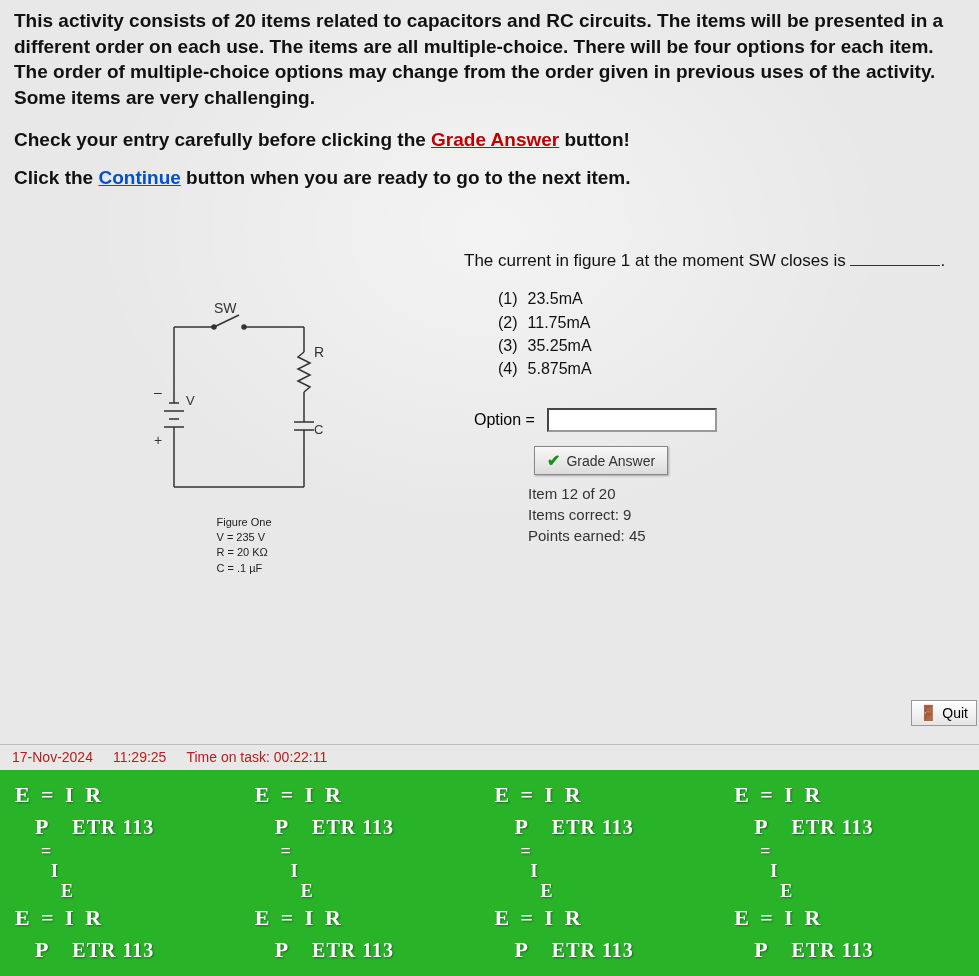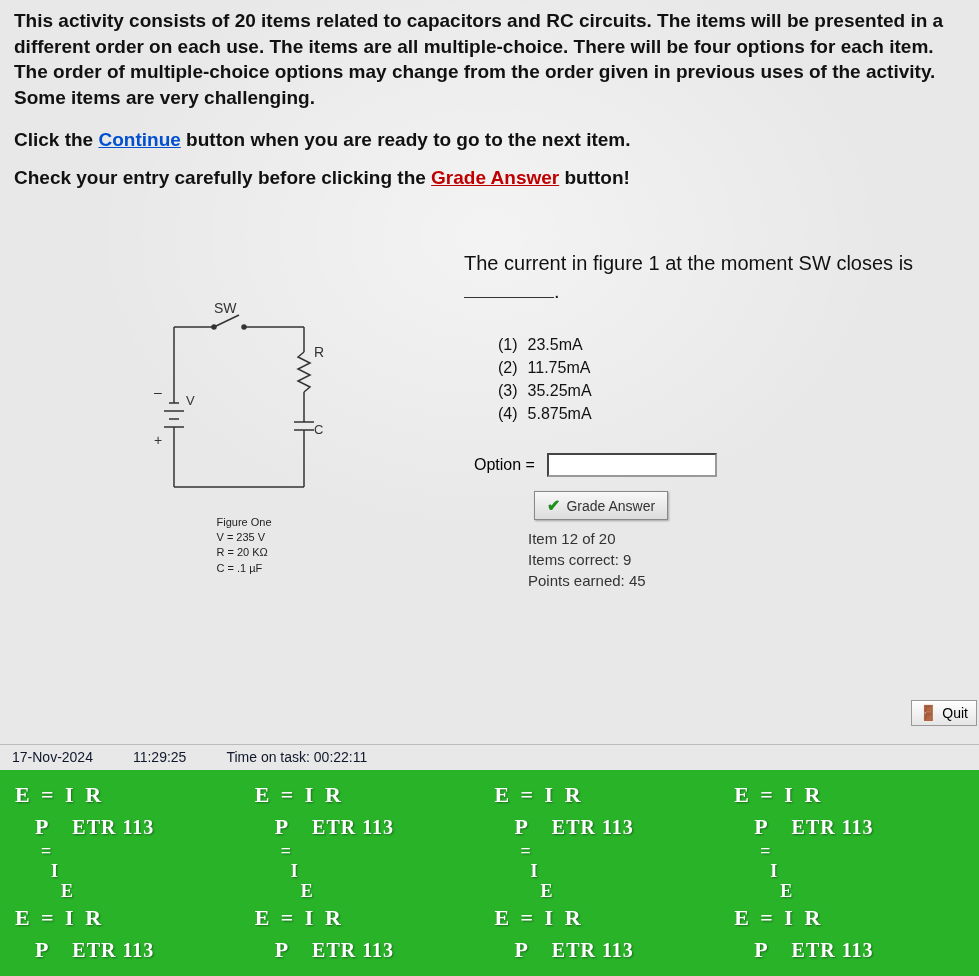--- a/index.html
+++ b/index.html
@@ -58,23 +58,23 @@
   .figure-caption {
     margin-top: 8px;
     font-size: 11px;
     color: #222;
     text-align: left;
     padding-left: 10px;
   }
   .figure-caption div { line-height: 1.4; }
   .question-col { padding-top: 0px; }
   .question-text {
-    font-size: 20px;
+    font-size: 17px;
     color: #111;
-    margin-bottom: 28px;
+    margin-bottom: 15px;
     line-height: 1.4;
   }
   .blank {
     display:inline-block;
     border-bottom: 1px solid #333;
     width: 90px;
     vertical-align: baseline;
   }
   .options {
     padding-left: 34px;
@@ -135,23 +135,23 @@
     background: linear-gradient(#fff,#e5e5e5);
     border:1px solid #999;
     padding:3px 8px;
     font-size:14px;
     cursor:pointer;
   }
   .door-icon { color:#8b4513; font-size:15px; }
   .status-bar {
     display:flex;
     align-items:center;
-    gap: 40px;
+    gap: 20px;
     font-size: 14px;
-    color:#0f172a;
+    color:#b91c1c;
     padding: 4px 12px;
     border-top: 1px solid #bbb;
     position:absolute;
     top: 744px;
     left:0; right:0;
   }
   .green-zone {
     position:absolute;
     top: 770px;
     left:0; right:0;
@@ -196,25 +196,25 @@
   .tile .frac .e { margin-left:16px; }
 </style>
 </head>
 <body>
 
 <div class="content-area">
 
   <p class="intro-text">This activity consists of 20 items related to capacitors and RC circuits. The items will be presented in a different order on each use. The items are all multiple-choice. There will be four options for each item. The order of multiple-choice options may change from the order given in previous uses of the activity. Some items are very challenging.</p>
 
   <p class="instruction-line">
+    <span>Check your entry carefully before clicking the </span><a href="#" class="link-red">Grade Answer</a><span> button!</span>
+  </p>
+
+  <p class="instruction-line">
     <span>Click the </span><a href="#" class="link-blue">Continue</a><span> button when you are ready to go to the next item.</span>
-  </p>
-
-  <p class="instruction-line">
-    <span>Check your entry carefully before clicking the </span><a href="#" class="link-red">Grade Answer</a><span> button!</span>
   </p>
 
   <div class="question-area">
     <div class="figure-col">
       <div class="circuit">
         <svg width="190" height="210" viewBox="0 0 190 210">
           <g stroke="#333" stroke-width="1.5" fill="none">
 
             <line x1="30" y1="30" x2="70" y2="30"></line>
             <line x1="70" y1="30" x2="95" y2="18"></line>

